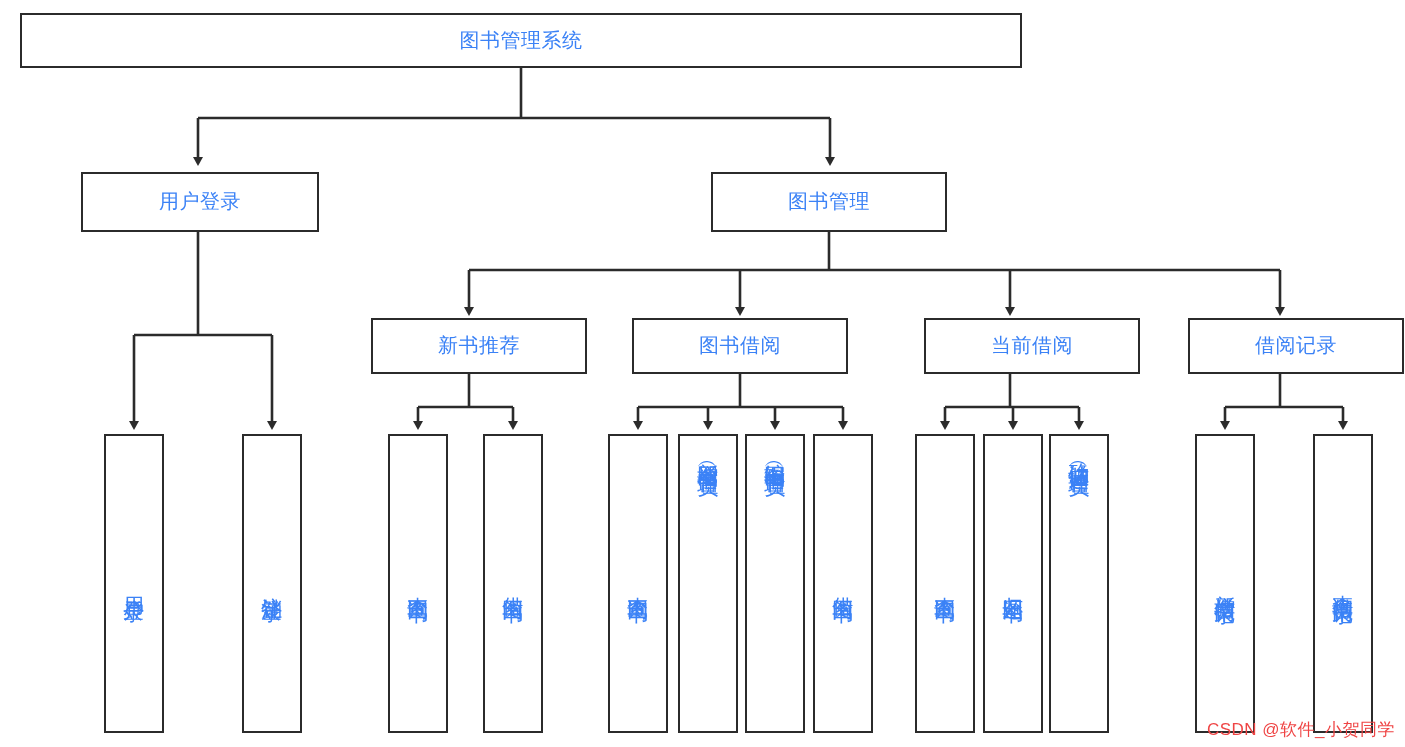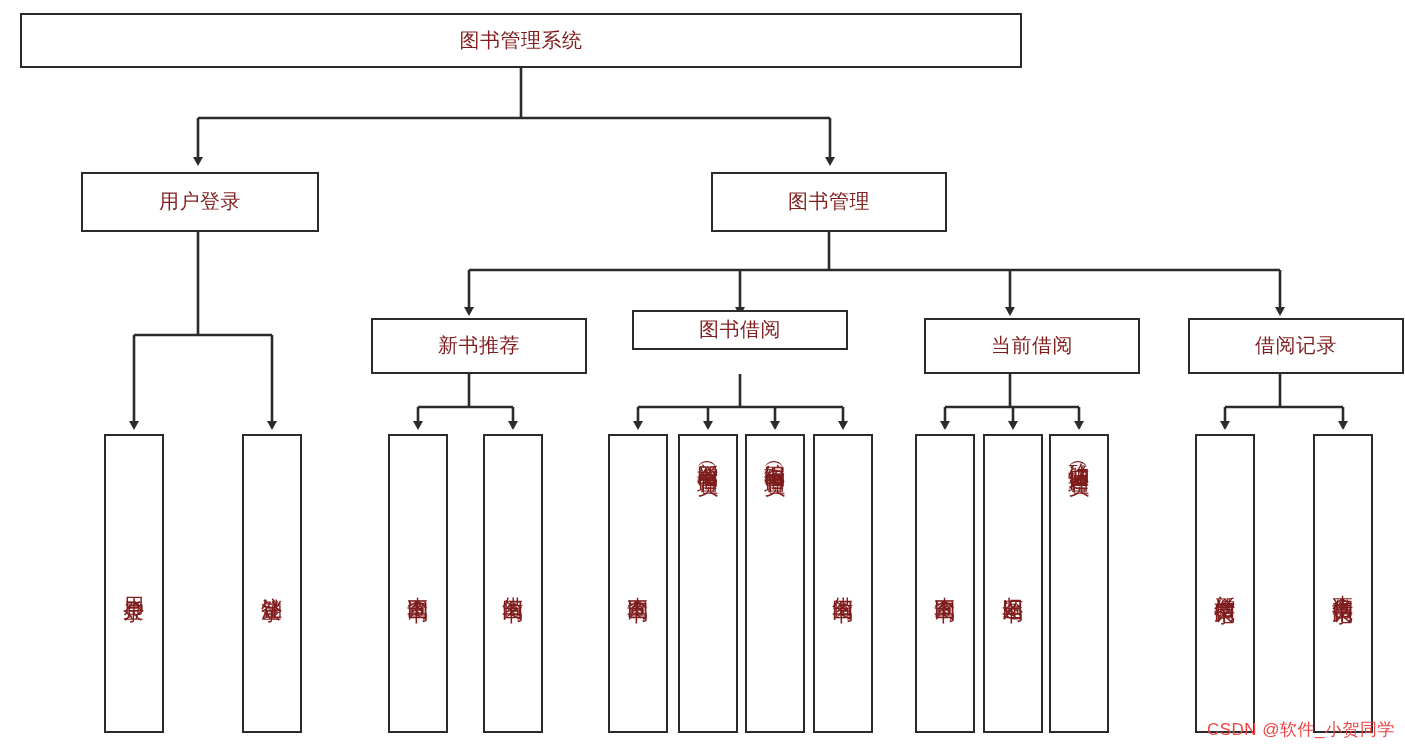--- a/index.html
+++ b/index.html
@@ -27,21 +27,21 @@
     background:#ffffff;
     display:flex;
     align-items:center;
     justify-content:center;
     z-index:2;
   }
   .node .label{
     font-size:20px;
     line-height:1.08;
     letter-spacing:0.5px;
-    color:#7f1d1d;
+    color:#3b82f6;
     white-space:nowrap;
   }
   .node.horiz .label{
     writing-mode:horizontal-tb;
   }
   .node.vert{
     align-items:flex-start;
     justify-content:center;
     padding-top:10px;
   }
@@ -131,21 +131,21 @@
   </div>
 
   <div class="node horiz" style="left:711px;top:172px;width:236px;height:60px;">
     <span class="label">图书管理</span>
   </div>
 
   <div class="node horiz" style="left:371px;top:318px;width:216px;height:56px;justify-content:center;">
     <span class="label">新书推荐</span>
   </div>
 
-  <div class="node horiz" style="left:632px;top:310px;width:216px;height:40px;">
+  <div class="node horiz" style="left:632px;top:318px;width:216px;height:56px;">
     <span class="label">图书借阅</span>
   </div>
 
   <div class="node horiz" style="left:902px;top:318px;width:216px;height:56px;margin-left:22px;">
     <span class="label">当前借阅</span>
   </div>
 
   <div class="node horiz" style="left:1172px;top:318px;width:216px;height:56px;margin-left:16px;">
     <span class="label">借阅记录</span>
   </div>

